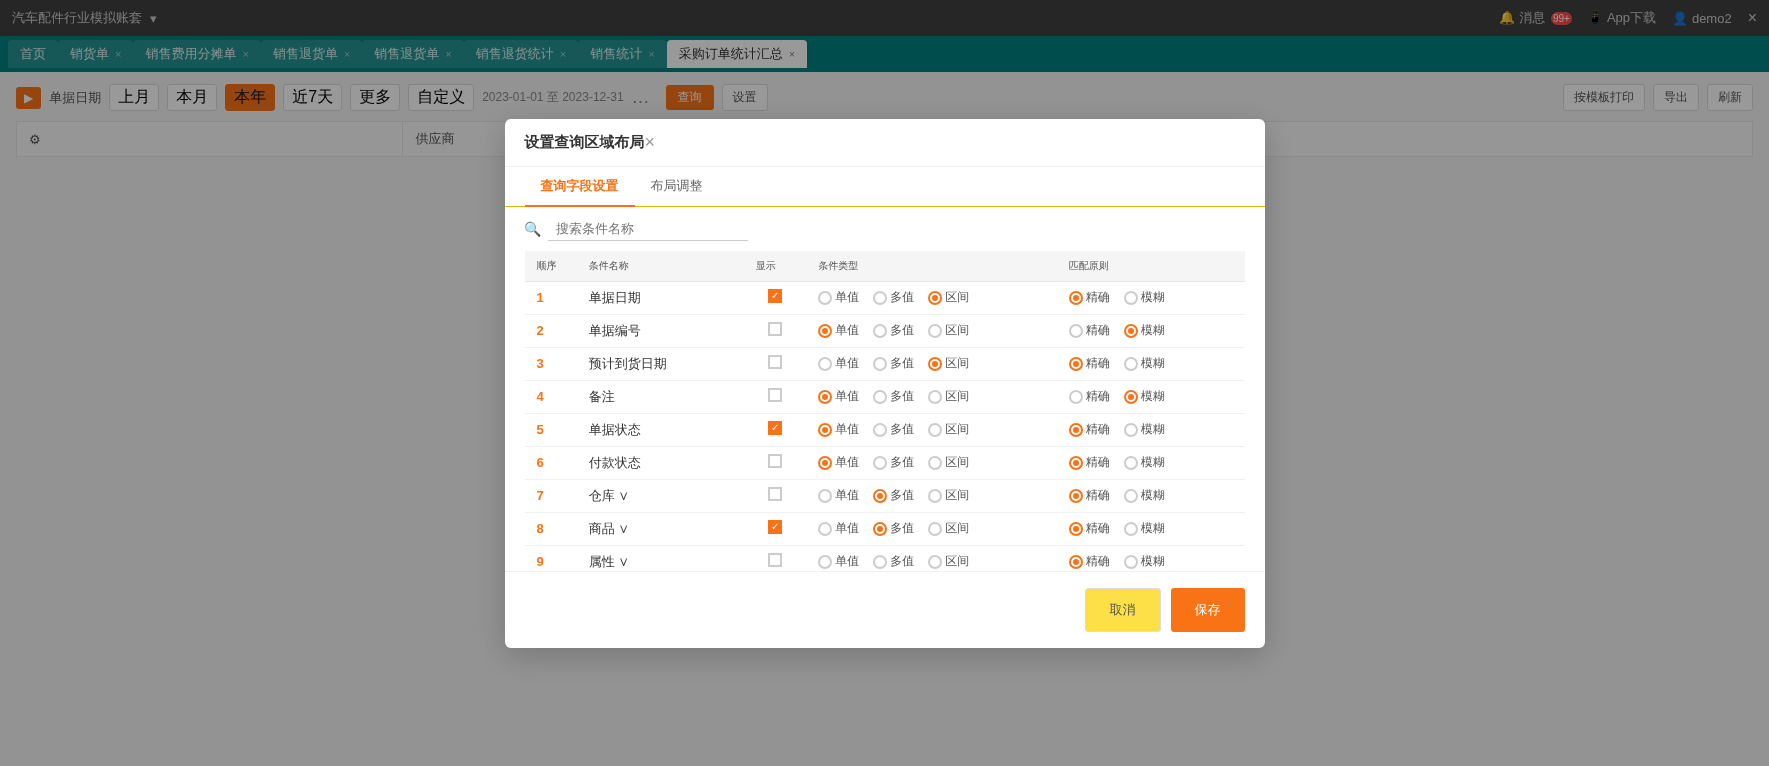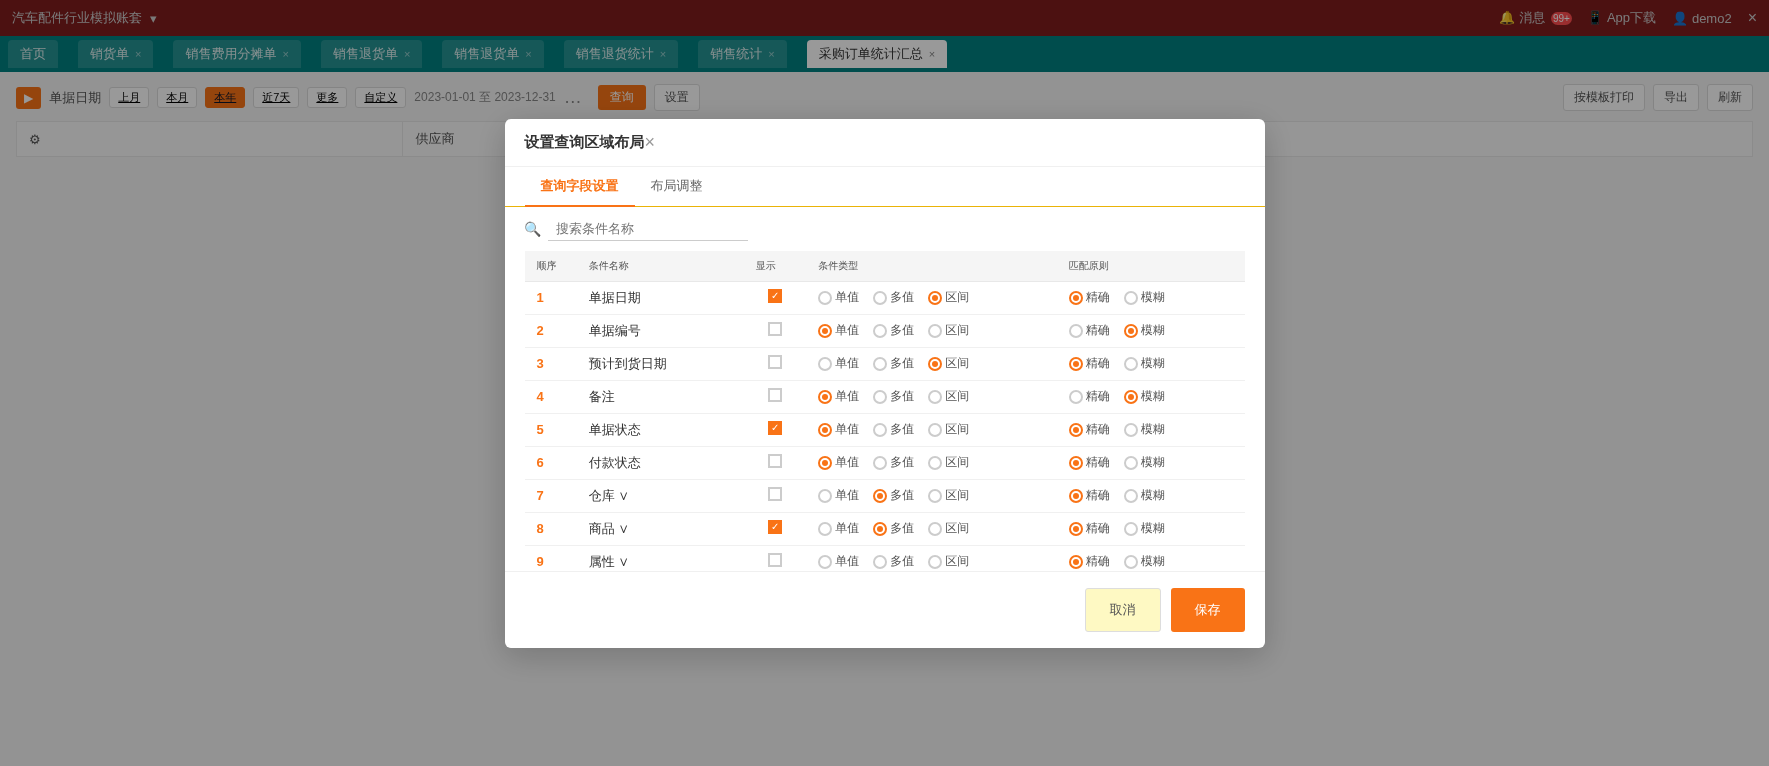--- a/index.html
+++ b/index.html
@@ -1,21 +1,21 @@
 <!DOCTYPE html>
 <html><head>
   <meta charset="utf-8">
   <style>
     * { box-sizing: border-box; margin: 0; padding: 0; }
     body { font-family: "Microsoft YaHei", Arial, sans-serif; font-size: 13px; background: #f0f0f0; }
 
     
     .top-bar {
       height: 36px;
-      background: #7f1d1d;
+      background: #404040;
       display: flex;
       align-items: center;
       justify-content: space-between;
       padding: 0 12px;
       color: #ccc;
     }
     .top-bar-left { display: flex; align-items: center; gap: 8px; font-size: 13px; }
     .top-bar-right { display: flex; align-items: center; gap: 16px; font-size: 13px; color: #ccc; }
     .top-bar-right .badge {
       background: #ff4d4f; color: white; border-radius: 10px;
@@ -23,21 +23,21 @@
     }
     .close-x { color: #ccc; font-size: 16px; cursor: pointer; }
 
     
     .tab-bar {
       height: 36px;
       background: #008080;
       display: flex;
       align-items: center;
       padding: 0 8px;
-      gap: 20px;
+      gap: 0;
     }
     .tab-item {
       height: 28px;
       padding: 0 12px;
       border-radius: 4px 4px 0 0;
       display: flex;
       align-items: center;
       gap: 6px;
       font-size: 13px;
       color: rgba(255,255,255,0.85);
@@ -78,22 +78,21 @@
       border-radius: 3px;
       cursor: pointer;
       font-size: 12px;
     }
     .date-tag {
       padding: 2px 8px;
       border-radius: 3px;
       cursor: pointer;
       background: #fff;
       border: 1px solid #ddd;
-      font-size: 11px;
-      text-decoration: underline;
+      font-size: 16px;
     }
     .date-tag.active { background: #f97316; color: #0f172a; border-color: #f97316; }
 
     .top-right-actions {
       position: absolute;
       right: 16px;
       top: 12px;
       display: flex;
       gap: 8px;
       align-items: center;
@@ -259,21 +258,21 @@
 
     .dialog-footer {
       padding: 16px 20px;
       display: flex;
       justify-content: flex-end;
       gap: 10px;
       border-top: 1px solid #f0f0f0;
       margin-top: auto;
     }
     .btn-cancel {
-      background: #fef9c3;
+      background: #fde047;
       border: 1px solid #ddd;
       padding: 12px 24px;
       border-radius: 3px;
       cursor: pointer;
       font-size: 13px;
       color: #555;
       text-align: right;
     }
     .btn-save {
       background: #f97316;

